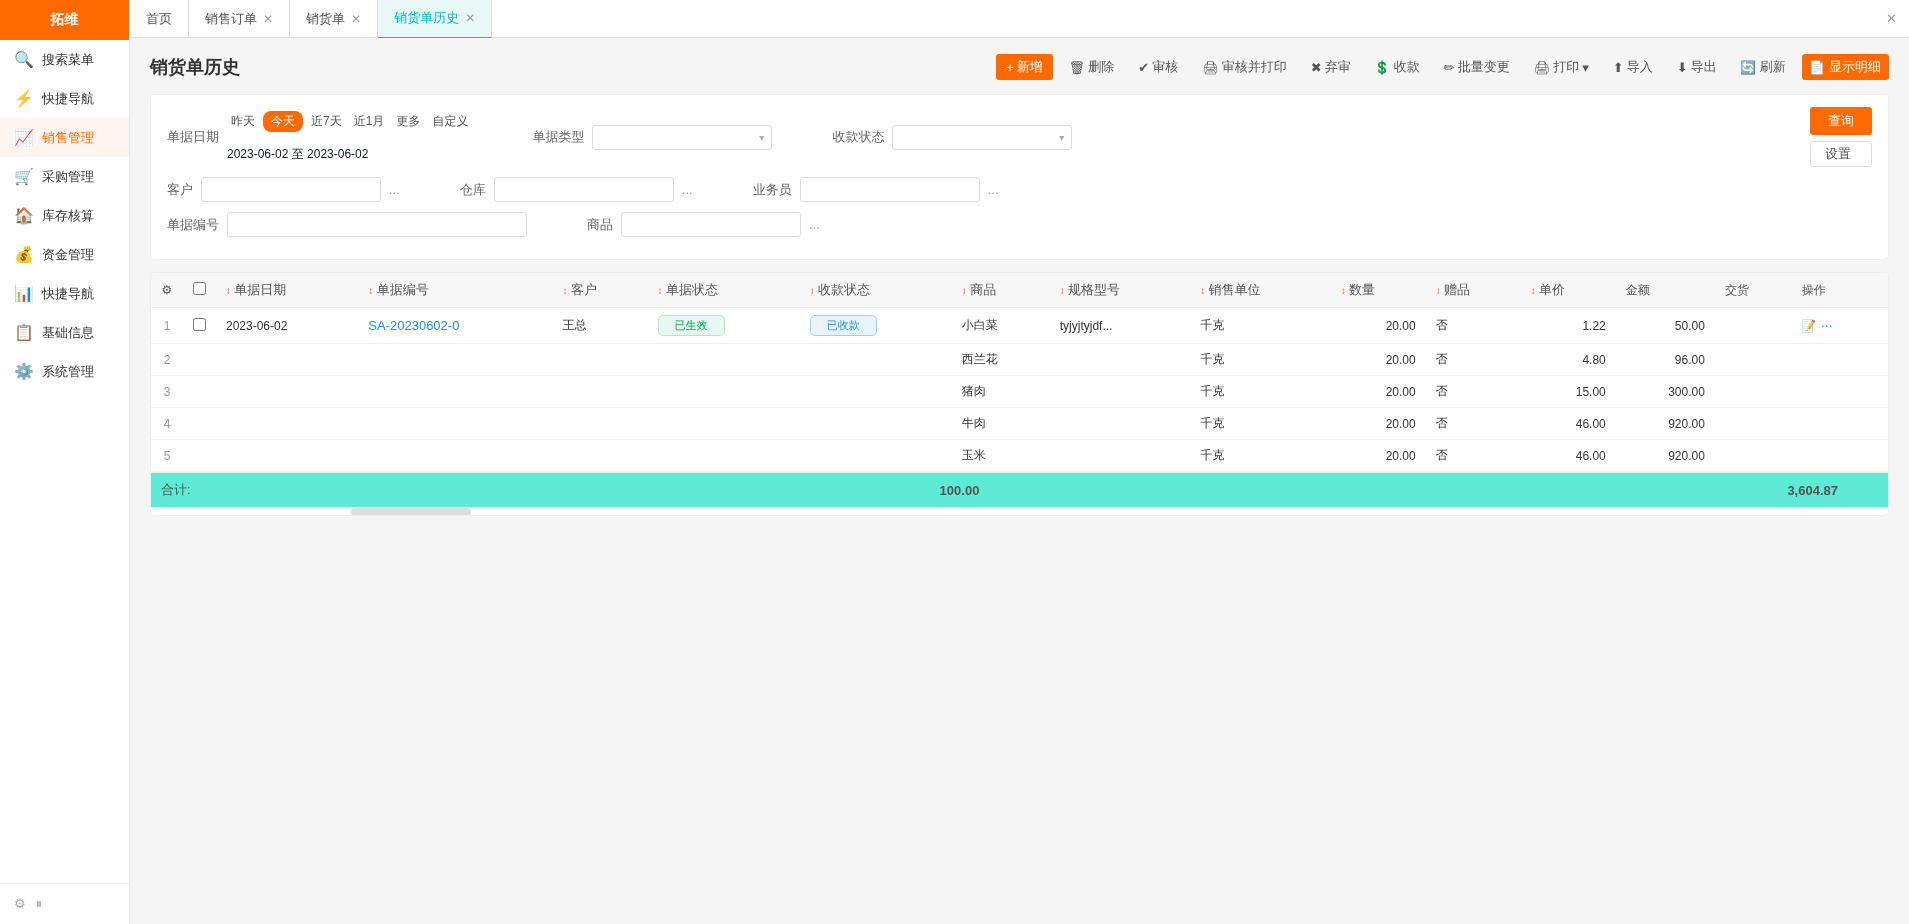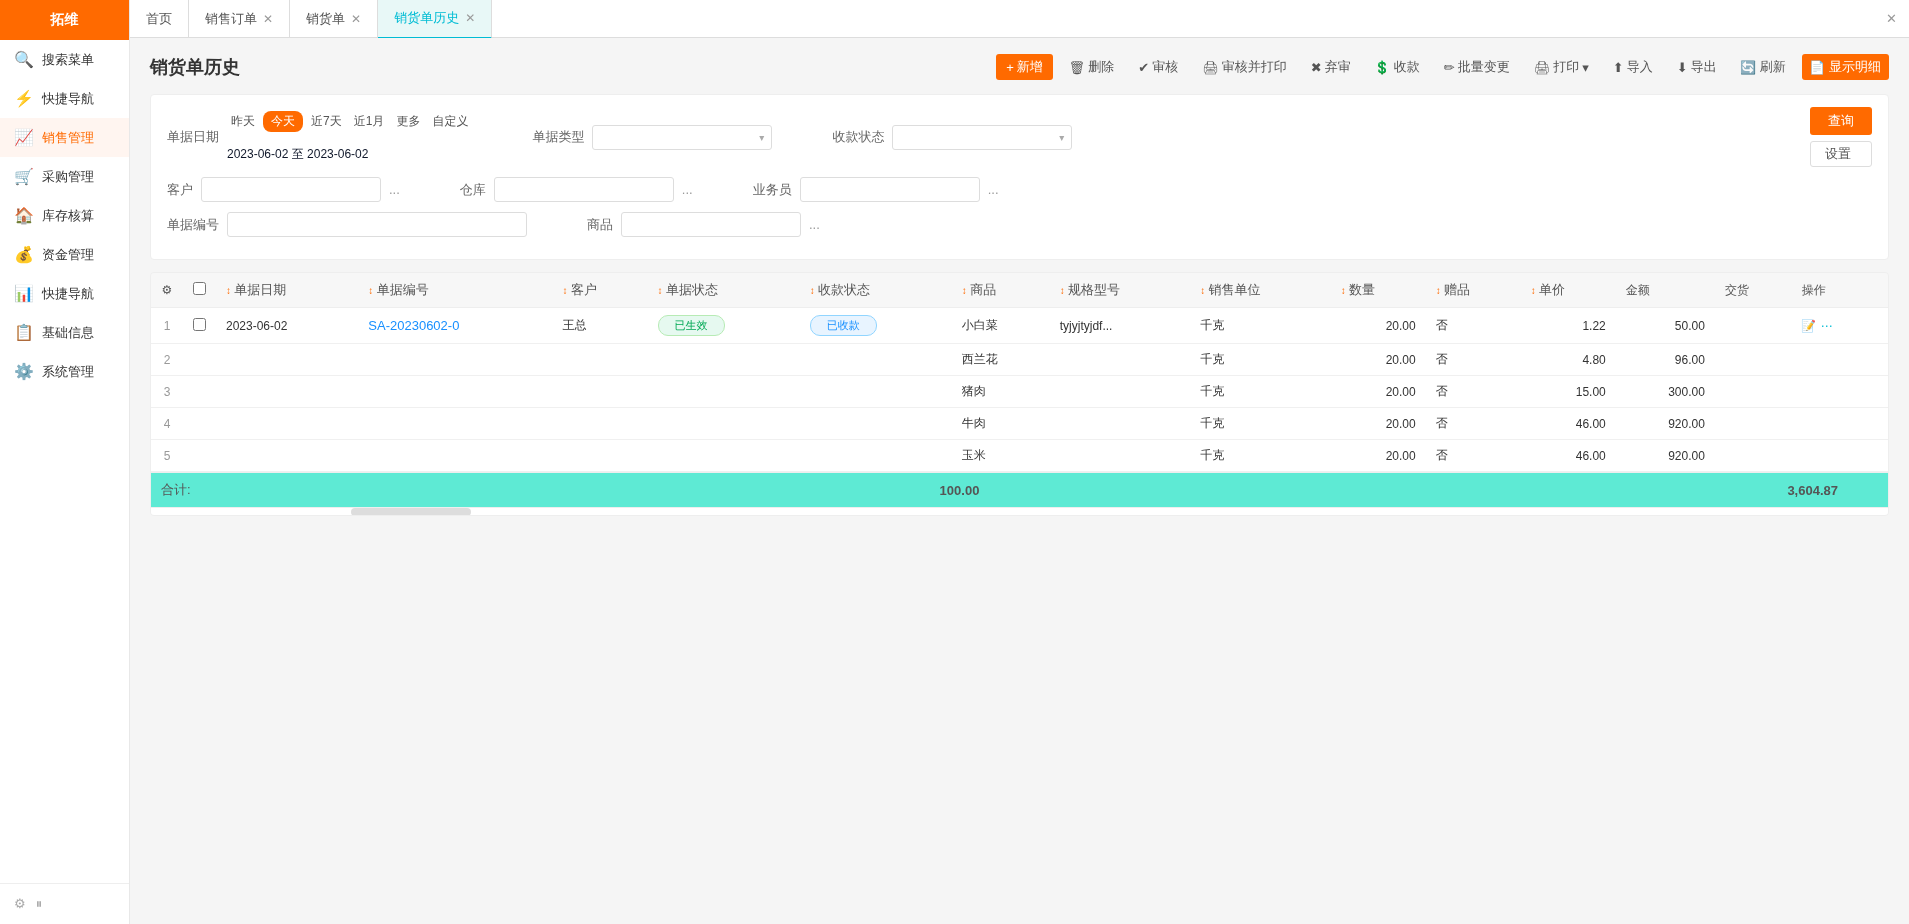--- a/index.html
+++ b/index.html
@@ -50,21 +50,21 @@
     .collapse-row { text-align: center; padding: 4px 0; color: #00bcd4; cursor: pointer; font-size: 12px; }
 
     
     .table-wrap { background: #fff; border-radius: 4px; border: 1px solid #eee; overflow-x: auto; }
     table { width: 100%; border-collapse: collapse; }
     thead tr { background: #f7f7f7; }
     th { padding: 8px 10px; text-align: left; color: #555; font-weight: normal; border-bottom: 1px solid #eee; white-space: nowrap; font-size: 12px; }
     td { padding: 7px 10px; color: #333; border-bottom: 1px solid #f0f0f0; font-size: 12px; white-space: nowrap; }
     .sort-icon { color: #ff6a00; font-size: 10px; }
 
-    .badge { display: inline-block; padding: 2px 16px; border-radius: 10px; font-size: 11px; }
+    .badge { display: inline-block; padding: 2px 16px; border-radius: 5px; font-size: 11px; }
     .badge-green { background: #e6f9f0; color: #00a854; border: 1px solid #b7ebb5; }
     .badge-blue { background: #e8f4ff; color: #1890ff; border: 1px solid #91d5ff; }
 
     .action-btn { color: #00bcd4; cursor: pointer; font-size: 12px; margin-right: 4px; }
 
     
     .table-footer { background: #5eead4; border-top: 1px solid #eee; padding: 8px 10px; display: flex; align-items: center; font-size: 12px; color: #555; }
     .footer-label { width: 80px; }
     .footer-qty { flex: 1; text-align: center; font-weight: bold; }
     .footer-amount { width: 200px; text-align: right; font-weight: bold; padding-right: 40px; }

